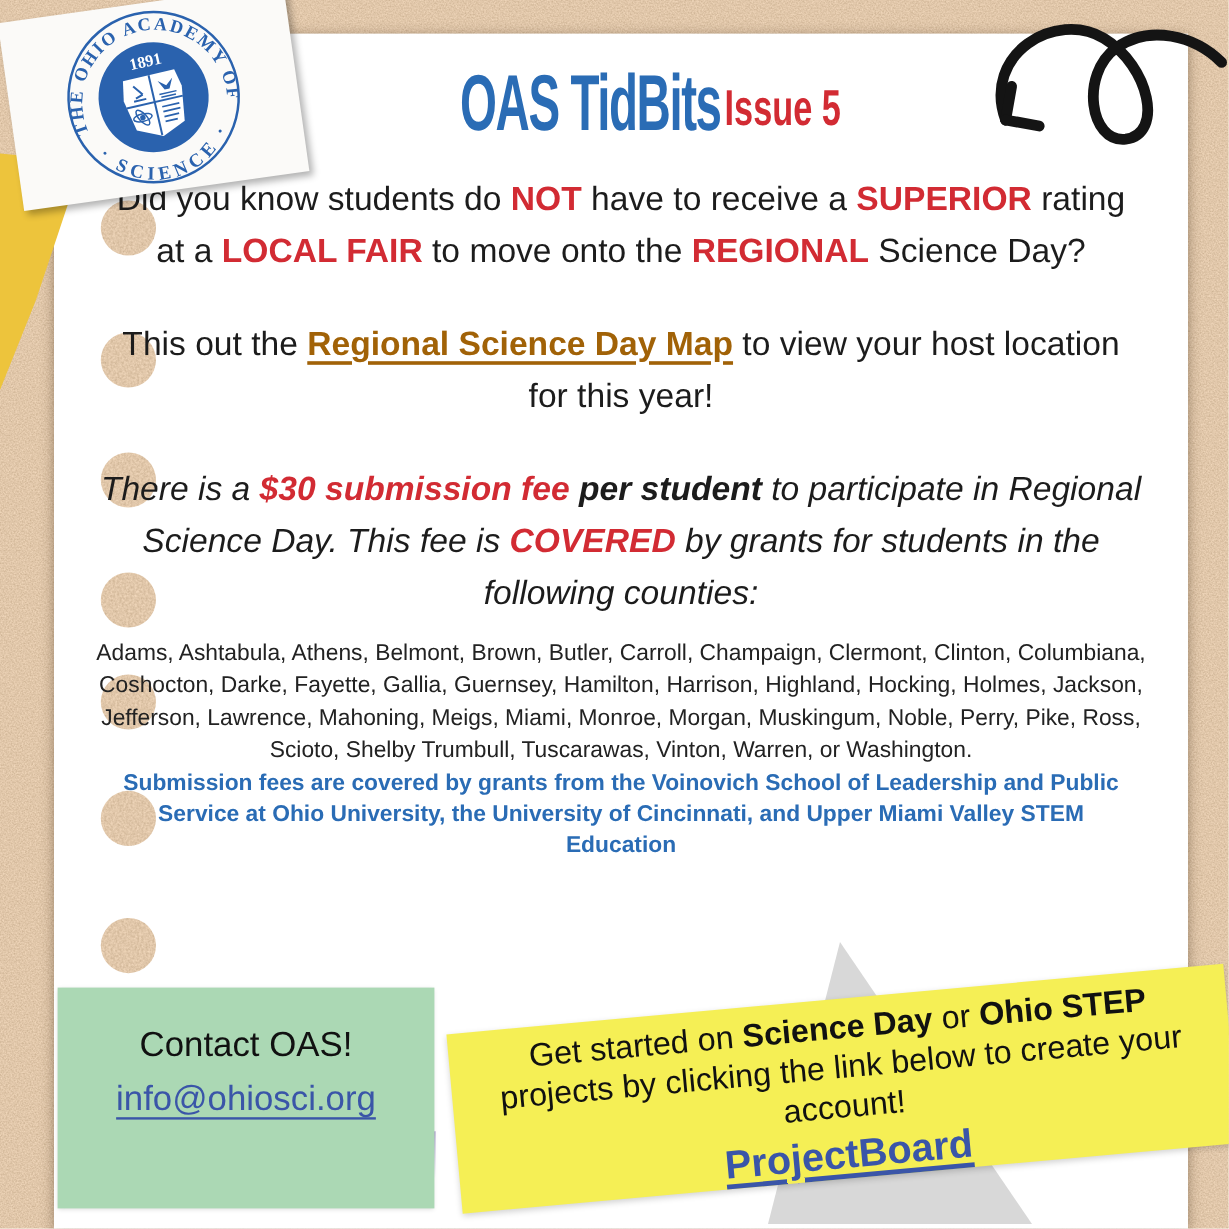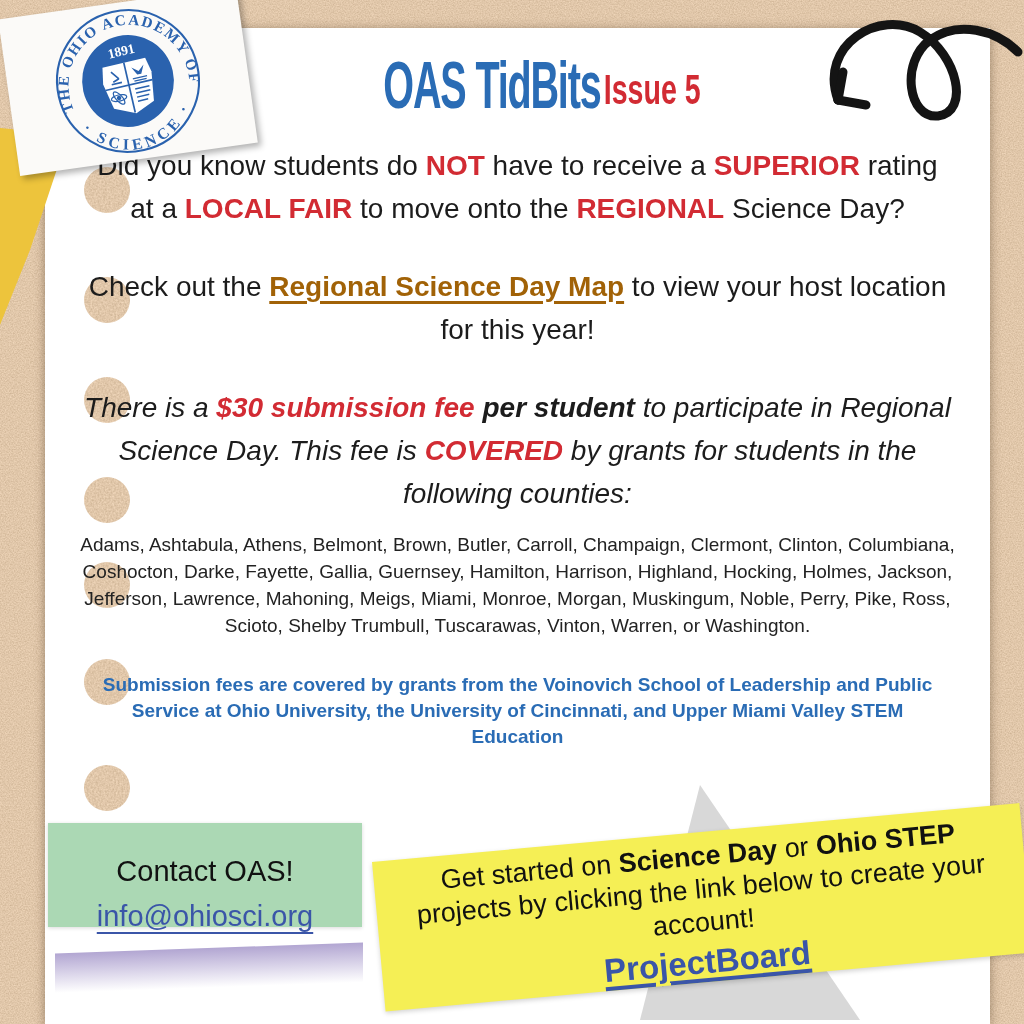--- a/index.html
+++ b/index.html
@@ -39,36 +39,36 @@
     font-size:28px;line-height:1.55;margin:12px auto 34px auto;max-width:860px;
   }
   .para.p4{margin-bottom:16px;max-width:900px;font-style:italic;}
   .seg-red{color:#d22b33;font-weight:bold;}
   .seg-bold{font-weight:bold;}
   .seg-link{
     color:#a16207;font-weight:bold;text-decoration:underline;
     text-decoration-thickness:3px;text-underline-offset:5px;cursor:pointer;
   }
   .counties{
-    font-size:19px;line-height:1.42;max-width:905px;margin:0 auto 32px auto;color:#222;
+    font-size:19px;line-height:1.42;max-width:905px;margin:0 auto 0 auto;color:#222;
   }
   .grants{
     font-size:19px;line-height:1.38;font-weight:bold;color:#2a6cb5;
     max-width:840px;margin:0 auto;
   }
   
   #gray-tri{left:600px;top:770px;width:300px;height:254px;z-index:4;pointer-events:none;}
   
   .green-shadow{
     left:55px;top:948px;width:308px;height:44px;z-index:4;
     background:linear-gradient(to bottom,#b2a6d2 0%,rgba(255,255,255,0) 90%);
     transform:skewY(-2deg);
   }
   .green-note{
-    left:48px;top:823px;width:314px;height:104px;background:#abd8b4;z-index:5;
+    left:48px;top:823px;width:314px;height:184px;background:#abd8b4;z-index:5;
     text-align:center;box-shadow:0 1px 4px rgba(0,0,0,.15);
   }
   .green-note .contact-title{font-size:29px;color:#111;margin-top:32px;}
   .green-note .contact-email{
     font-size:29px;color:#3a55a8;margin-top:12px;display:inline-block;
     text-decoration:underline;text-underline-offset:6px;cursor:pointer;
   }
   
   .yellow-note{
     left:372px;top:862px;width:650px;height:150px;background:#f5ef55;z-index:6;
@@ -126,21 +126,21 @@
     <circle cx="107" cy="788" r="23" fill="#c89b72" filter="url(#corkB)"></circle>
   </g>
 </svg>
 
 <div class="abs content">
   <div class="header-row">
     <span class="title">OAS TidBits</span>
     <span class="issue">Issue 5</span>
   </div>
   <p class="para"><span>Did you know students do </span><span class="seg-red">NOT</span><span> have to receive a </span><span class="seg-red">SUPERIOR</span><span> rating at a </span><span class="seg-red">LOCAL FAIR</span><span> to move onto the </span><span class="seg-red">REGIONAL</span><span> Science Day?</span></p>
-  <p class="para"><span>Check out the </span><span class="seg-link">Regional Science Day Map</span><span> to view your host location for this year!</span></p>
+  <p class="para"><span>This out the </span><span class="seg-link">Regional Science Day Map</span><span> to view your host location for this year!</span></p>
   <p class="para p4"><span>There is a </span><span class="seg-red">$30 submission fee</span><span> </span><span class="seg-bold">per student</span><span> to participate in Regional Science Day. This fee is </span><span class="seg-red">COVERED</span><span> by grants for students in the following counties:</span></p>
   <p class="counties">Adams, Ashtabula, Athens, Belmont, Brown, Butler, Carroll, Champaign, Clermont, Clinton, Columbiana, Coshocton, Darke, Fayette, Gallia, Guernsey, Hamilton, Harrison, Highland, Hocking, Holmes, Jackson, Jefferson, Lawrence, Mahoning, Meigs, Miami, Monroe, Morgan, Muskingum, Noble, Perry, Pike, Ross, Scioto, Shelby Trumbull, Tuscarawas, Vinton, Warren, or Washington.</p>
   <p class="grants">Submission fees are covered by grants from the Voinovich School of Leadership and Public Service at Ohio University, the University of Cincinnati, and Upper Miami Valley STEM Education</p>
 </div>
 
 <svg id="gray-tri" class="abs" viewBox="0 0 300 254" xmlns="http://www.w3.org/2000/svg">
   <polygon points="100,15 40,250 260,250" fill="#d8d8d8"></polygon>
 </svg>
 
 <div class="abs green-shadow"></div>

